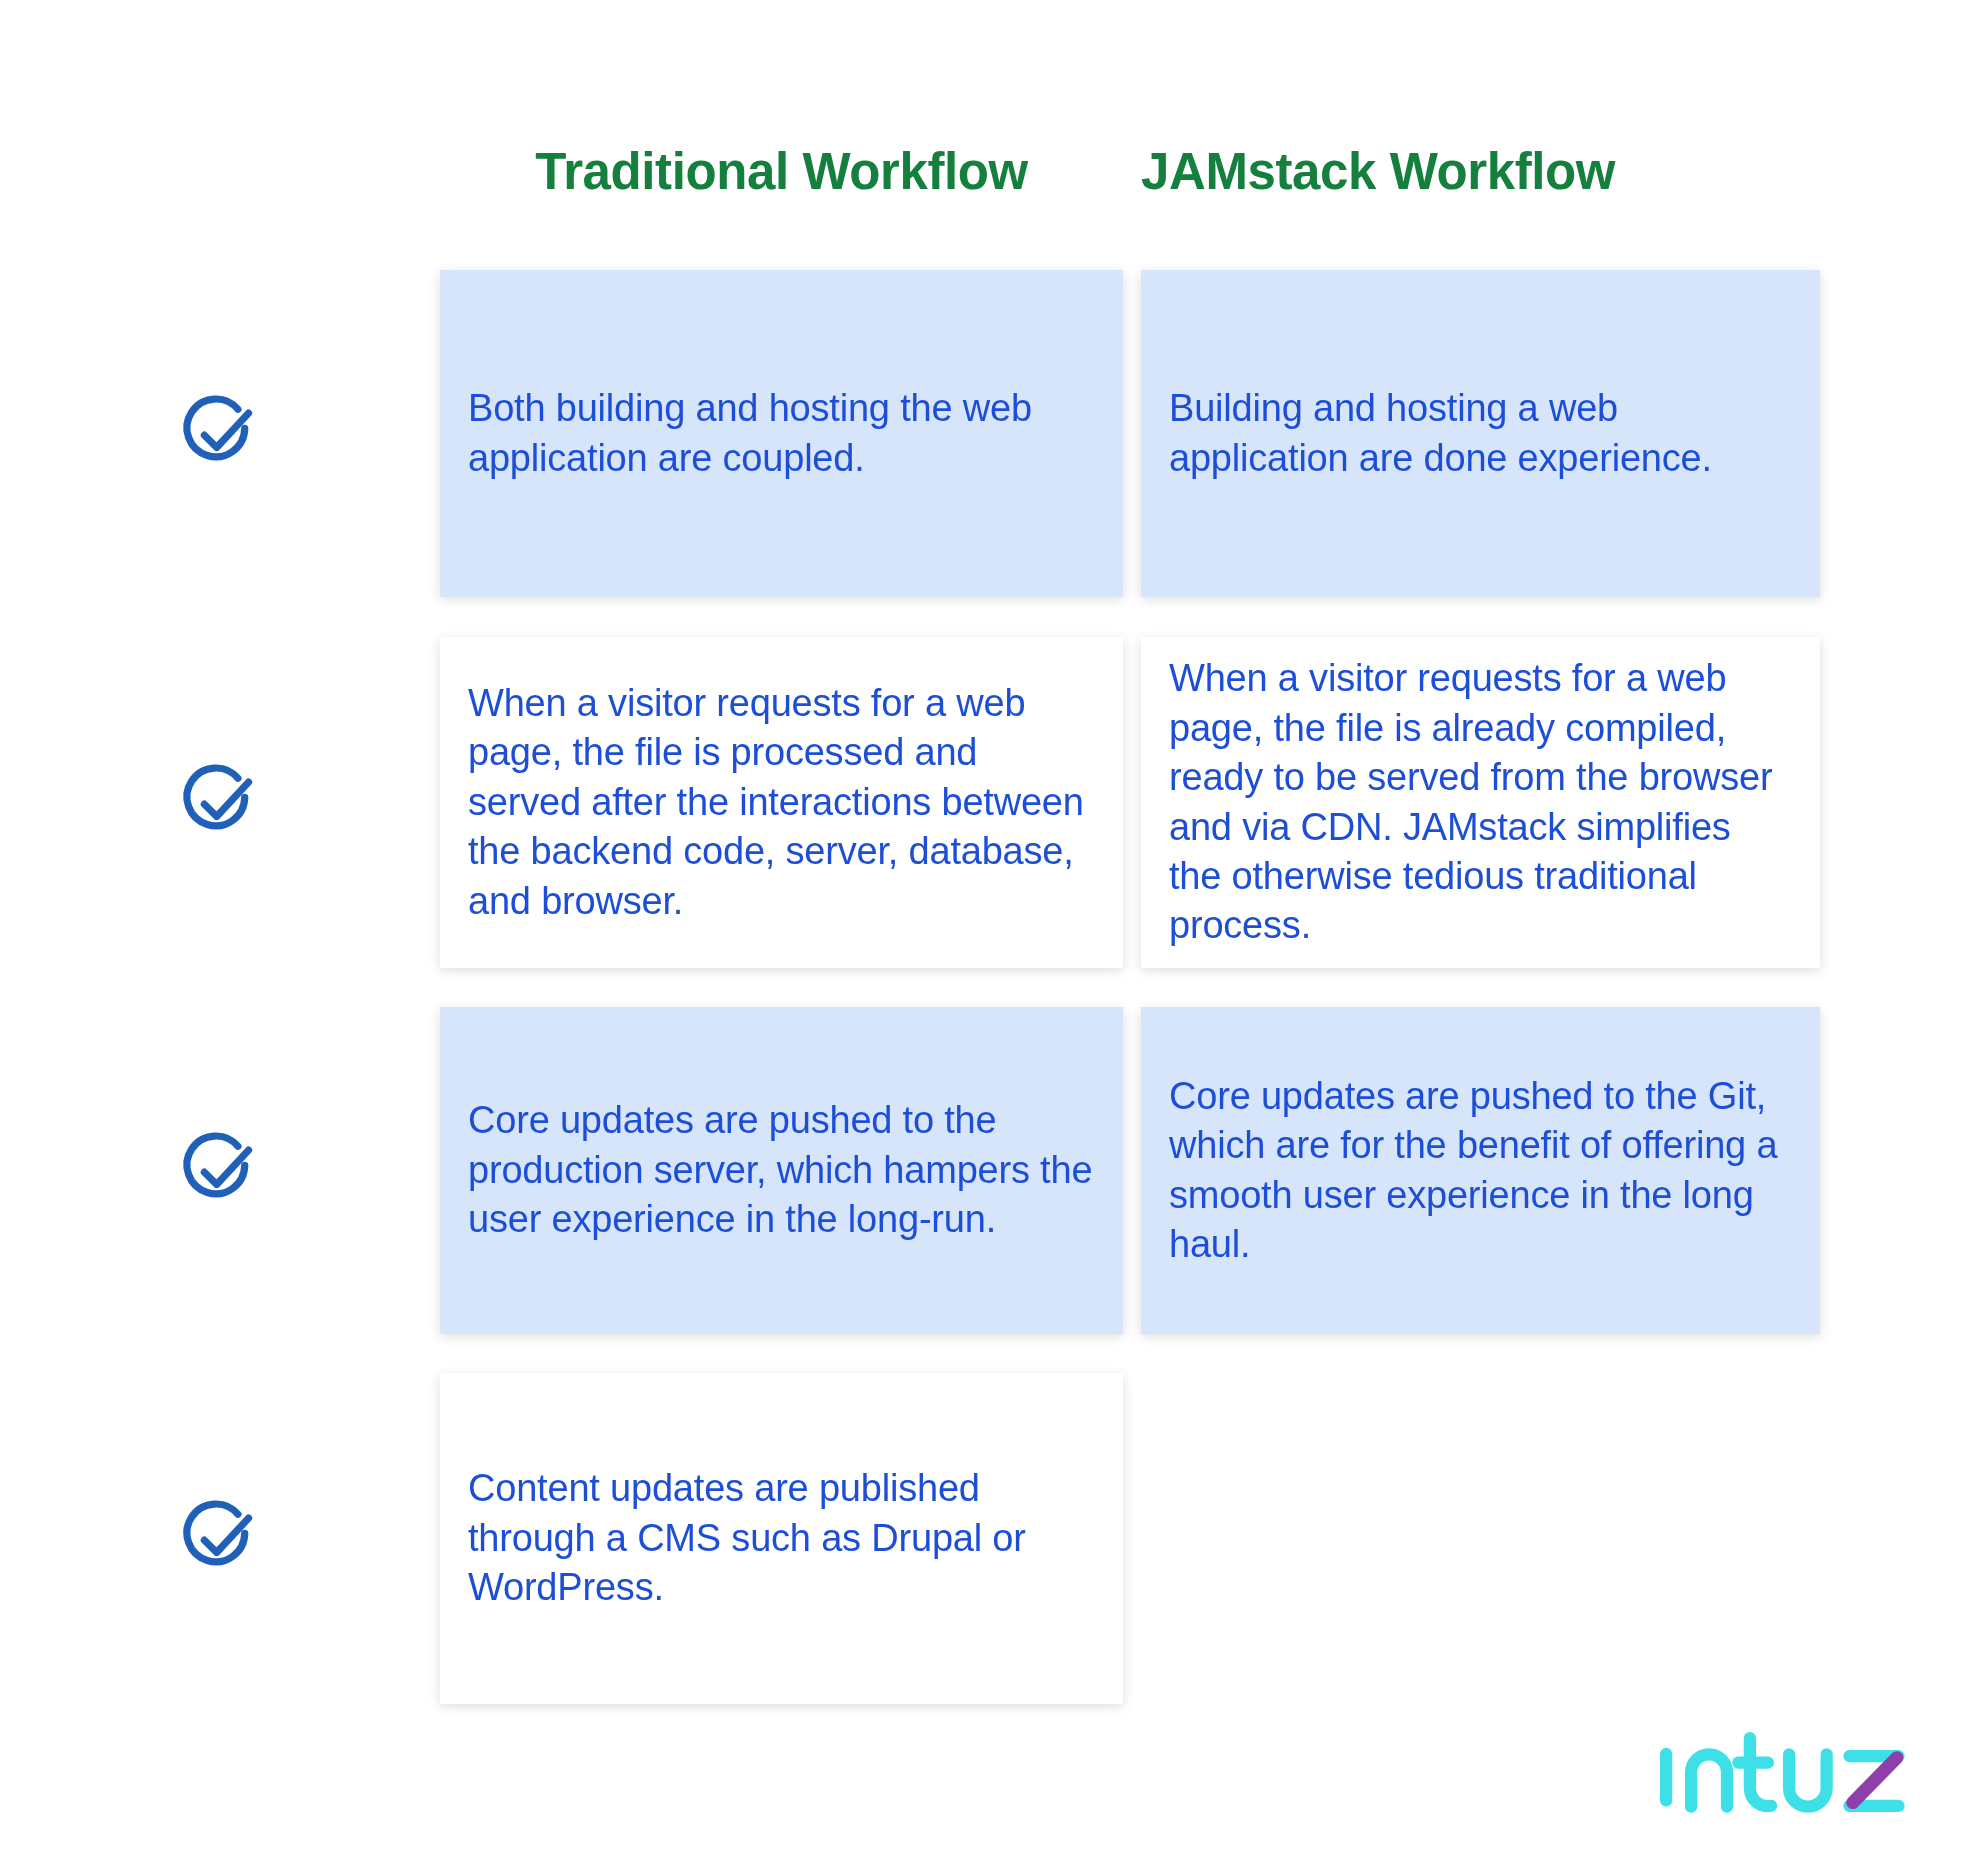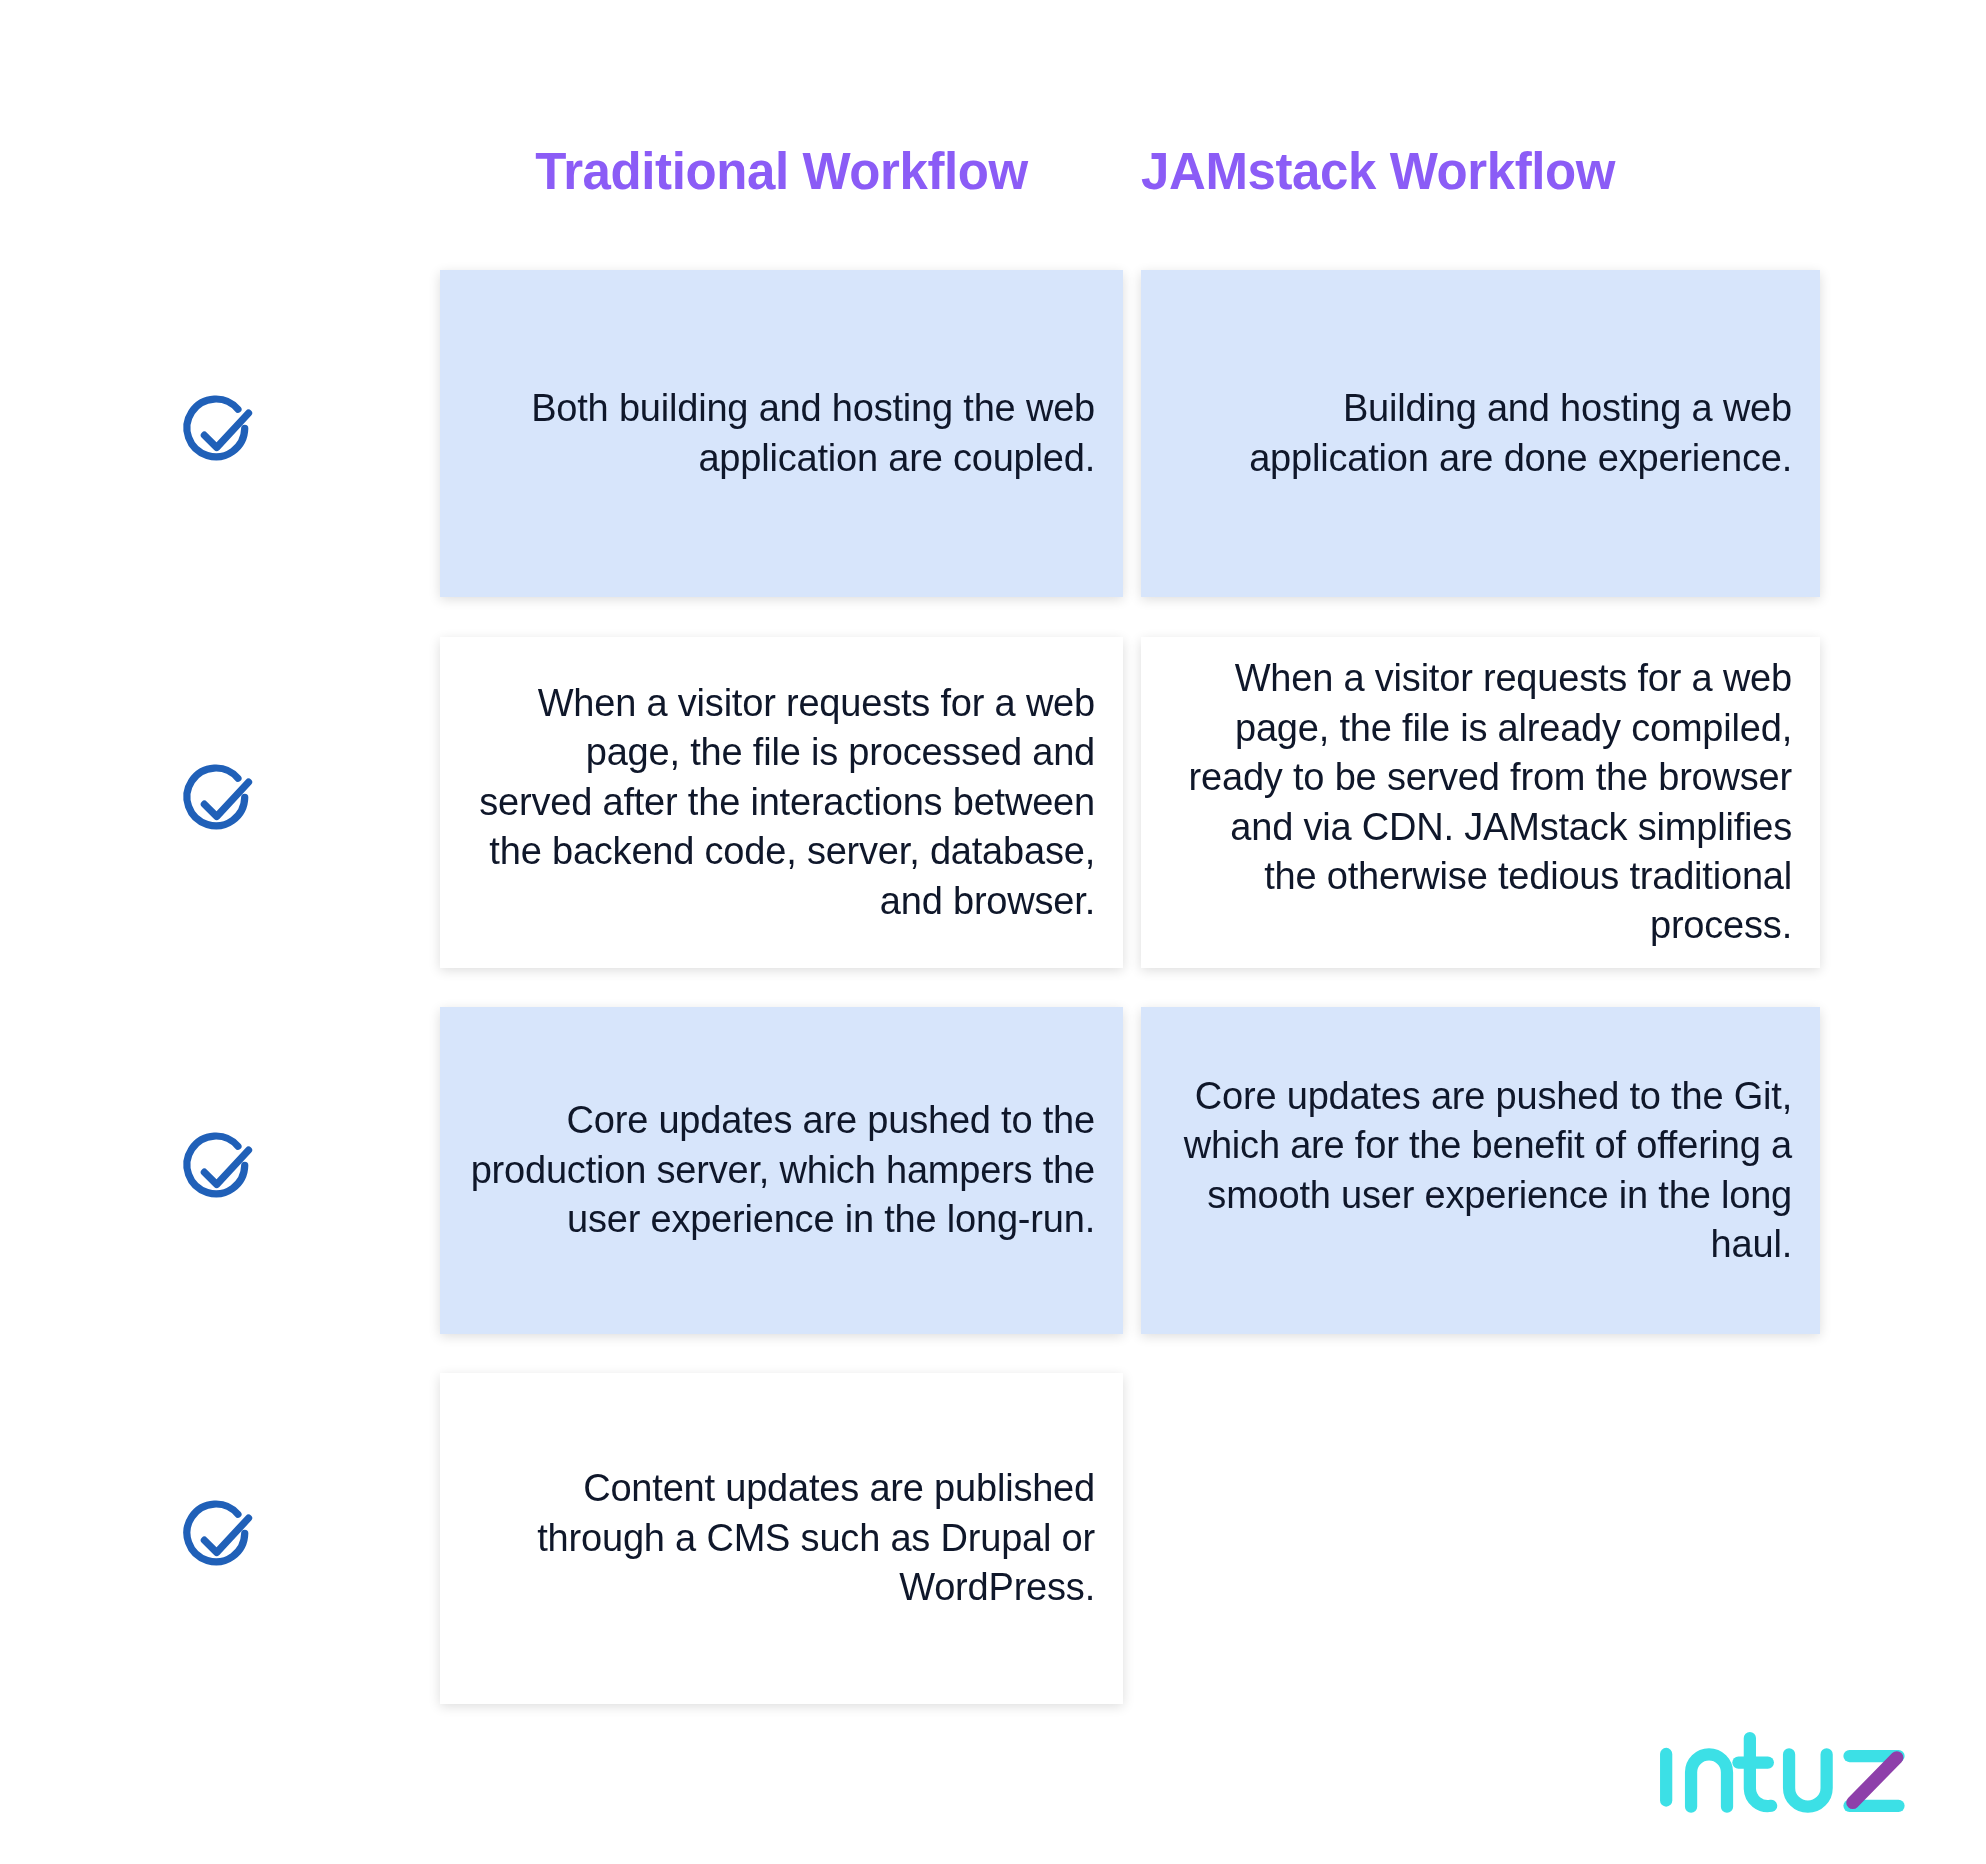--- a/index.html
+++ b/index.html
@@ -32,21 +32,21 @@
     height: 90px;
     display: flex;
   }
   .header-spacer {
     width: 440px;
     flex: 0 0 440px;
   }
   .col-head {
     font-size: 51px;
     font-weight: bold;
-    color: #8b5cf6;
+    color: #15803d;
     text-align: center;
     letter-spacing: -0.4px;
     line-height: 90px;
     white-space: nowrap;
   }
   .col-head.left {
     flex: 0 0 683px;
     width: 683px;
   }
   .col-head.right {
@@ -98,22 +98,22 @@
     box-sizing: border-box;
     padding: 13px 28px;
   }
   .card.tinted {
     background: #d7e5fb;
   }
   .card p {
     margin: 0;
     font-size: 38px;
     line-height: 1.30;
-    color: #0f172a;
-    text-align: right;
+    color: #1d4ed8;
+    text-align: left;
     font-weight: 400;
     letter-spacing: -0.2px;
   }
 
   .card.left  { flex: 0 0 683px; width: 683px; }
   .card.right { flex: 0 0 679px; width: 679px; margin-left: 18px; }
 
   
   #row-1 { top: 270px;  height: 327px; }
   #row-1 .card { height: 327px; }

